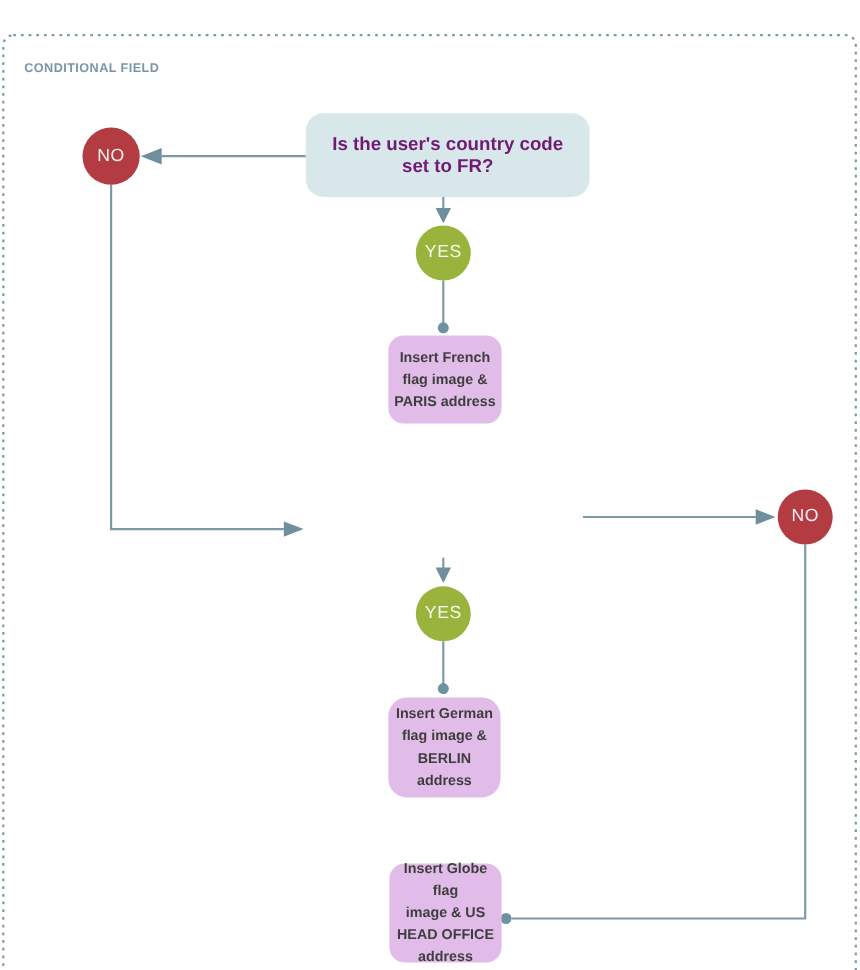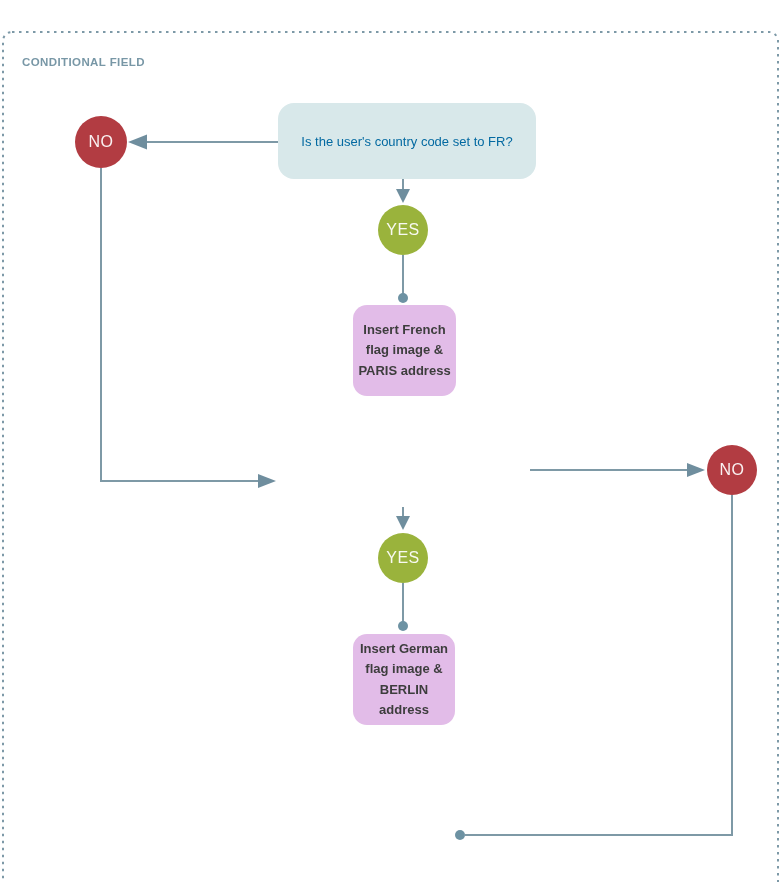--- a/index.html
+++ b/index.html
@@ -14,33 +14,33 @@
   .end-dot { fill:var(--dot,#6d92a3); stroke:none; }
 
   .diagram-title {
     position:absolute; left:22px; top:28px;
     font-size:11.5px; font-weight:bold; letter-spacing:.4px;
     color:var(--title,#7897a6);
   }
   .qbox {
     position:absolute; background:var(--question-fill,#d8e8ea); border-radius:16px;
     display:flex; align-items:center; justify-content:center; text-align:center;
-    font-size:13px; color:#0369a1; padding:0 18px; box-sizing:border-box;
+    font-size:17px; color:#701a75; padding:0 18px; box-sizing:border-box;font-weight:bold;
   }
   #q1 { left:278px; top:75px;  width:258px; height:76px; }
   #q2 { left:277px; top:405px; width:253px; height:74px; }
 
   .abox {
     position:absolute; background:var(--action-fill,#e2bce8); border-radius:14px;
     display:flex; align-items:center; justify-content:center; text-align:center;
     font-size:13px; font-weight:bold; color:#3d3d3d; line-height:1.55;
     white-space:pre-line; padding:0 4px; box-sizing:border-box;
   }
-  #a1 { left:353px; top:277px; width:103px; height:91px; }
-  #a2 { left:353px; top:606px; width:102px; height:91px; }
+  #a1 { left:353px; top:277px; width:103px; height:80px; }
+  #a2 { left:353px; top:606px; width:102px; height:91px;border-radius:17px; }
   #a3 { left:354px; top:757px; width:102px; height:90px; }
 
   .circle {
     position:absolute; border-radius:50%;
     display:flex; align-items:center; justify-content:center;
     color:rgba(255,255,255,.93); font-size:16px; letter-spacing:.5px;
   }
   .circle.no  { background:var(--no-fill,#b23c42); }
   .circle.yes { background:var(--yes-fill,#9ab33c); }
   #no1  { left:75px;  top:88px;  width:52px; height:52px; }
@@ -109,14 +109,20 @@
   <div id="yes2" class="circle yes">
     <span>YES</span>
   </div>
 
   <div id="a2" class="abox">
     <span>Insert German
 flag image &amp;
 BERLIN address</span>
   </div>
 
+  <div id="a3" class="abox">
+    <span>Insert Globe flag
+image &amp; US
+HEAD OFFICE
+address</span>
+  </div>
 
 </div>
 
 </body></html>

